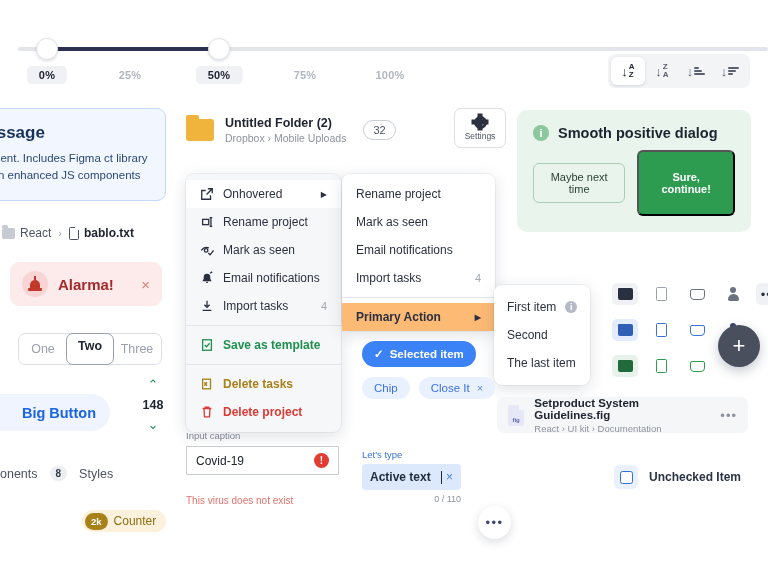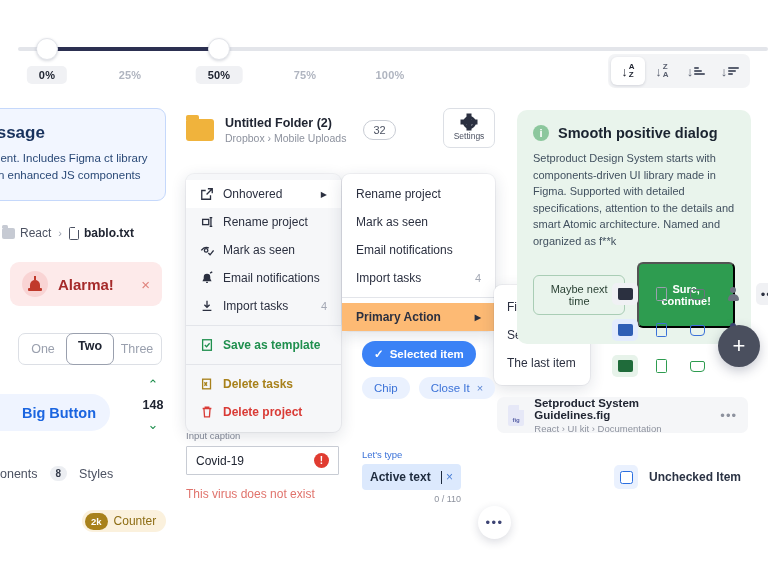--- a/index.html
+++ b/index.html
@@ -130,21 +130,21 @@
   
   #folder-header { left: 186px; top: 116px; display: flex; align-items: center; gap: 11px; }
   .folder-ico { width: 28px; height: 22px; background: #f0b33c; border-radius: 2px 3px 3px 3px; position: relative; }
   .folder-ico:before { content:""; position:absolute; left:0; top:-4px; width:13px; height:5px; background:#f0b33c; border-radius:2px 2px 0 0; }
   #folder-header .fh-title { font-size: 12.5px; font-weight: 700; color: #202532; }
   #folder-header .fh-sub { font-size: 10.5px; color: #8d929e; margin-top: 2px; }
   .oval-badge { border: 1px solid #c8ccd4; border-radius: 11px; font-size: 11px; color: #4c5262; padding: 3px 9px; margin-left: 6px; }
 
   
   #settings-button {
-    left: 443px; top: 108px; width: 52px; height: 40px;
+    left: 454px; top: 108px; width: 52px; height: 40px;
     border: 1px solid #dcdfe5; border-radius: 7px; background: #fff;
     display: flex; flex-direction: column; align-items: center; justify-content: center; gap: 2px;
   }
   .gear {
     width: 13px; height: 13px; border-radius: 50%;
     border: 3.2px solid #2b3040; position: relative;
   }
   .gear:before, .gear:after {
     content:""; position:absolute; left:50%; top:50%; width:17px; height:5px;
     background:#2b3040; transform: translate(-50%,-50%);
@@ -268,21 +268,21 @@
   #input-error .ie-caption { font-size: 9.5px; color: #7d8392; margin-bottom: 5px; }
   .ie-box {
     display: flex; align-items: center; height: 29px;
     border: 1px solid #c8ccd4; border-radius: 1px; background: #fff; padding: 0 9px;
   }
   .ie-box .ie-value { font-size: 12px; color: #202532; flex: 1; }
   .err-dot {
     width: 15px; height: 15px; border-radius: 50%; background: #e03c31; color: #fff;
     font-size: 10px; font-weight: 700; display: flex; align-items: center; justify-content: center;
   }
-  #input-error .ie-msg { font-size: 12px; color: #e0736c; margin-top: 12px; }
+  #input-error .ie-msg { font-size: 10px; color: #e0736c; margin-top: 20px; }
 
   
   #active-input { left: 362px; top: 449px; width: 99px; }
   #active-input .ai-caption { font-size: 9.5px; color: #3b72d8; margin-bottom: 4px; }
   .ai-box {
     display: flex; align-items: center; gap: 4px; height: 26px;
     background: #dce9fd; border-radius: 4px; padding: 0 8px;
   }
   .ai-box .ai-value { font-size: 12px; font-weight: 700; color: #1d2a3d; flex: 1; }
   .ai-caret { display:inline-block; width:1px; height:13px; background:#1d2a3d; vertical-align:-2px; }
@@ -540,21 +540,20 @@
   <div class="menu-item">
     <span class="mi-label">The last item</span>
   </div>
 </div>
 
 <div class="abs" id="green-dialog">
   <div class="gd-head">
     <span class="g-info-dot">i</span>
     <h3>Smooth positive dialog</h3>
   </div>
-  <p>Setproduct Design System starts with components-driven UI library made in Figma. Supported with detailed specifications, attention to the details and smart Atomic architecture. Named and organized as f**k</p>
   <div class="gd-actions">
     <button class="btn-ghost">Maybe next time</button>
     <button class="btn-solid">Sure, continue!</button>
   </div>
 </div>
 
 <div class="abs" id="icon-rows">
   <div class="icon-row">
     <span class="icon-cell" style="background:#f0f1f4">
         <span class="ir-folder" style="background:#2b3040"></span>

